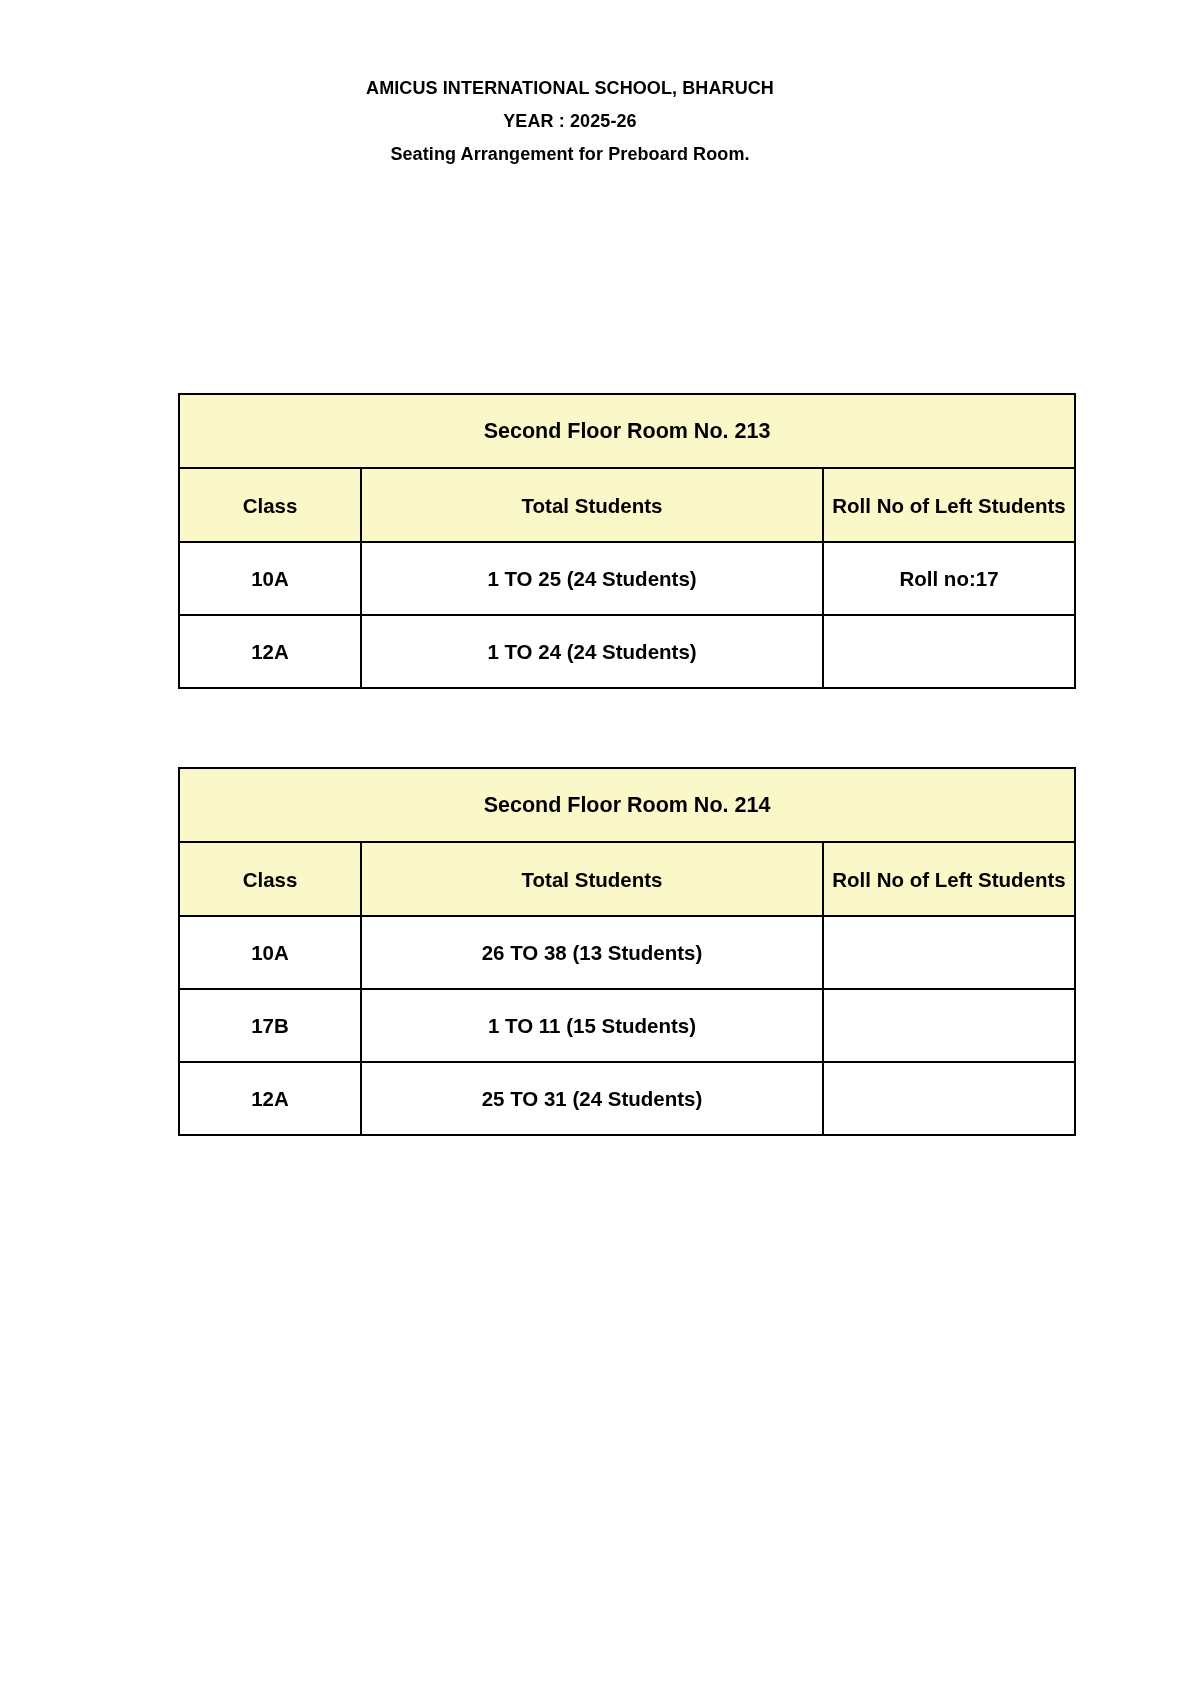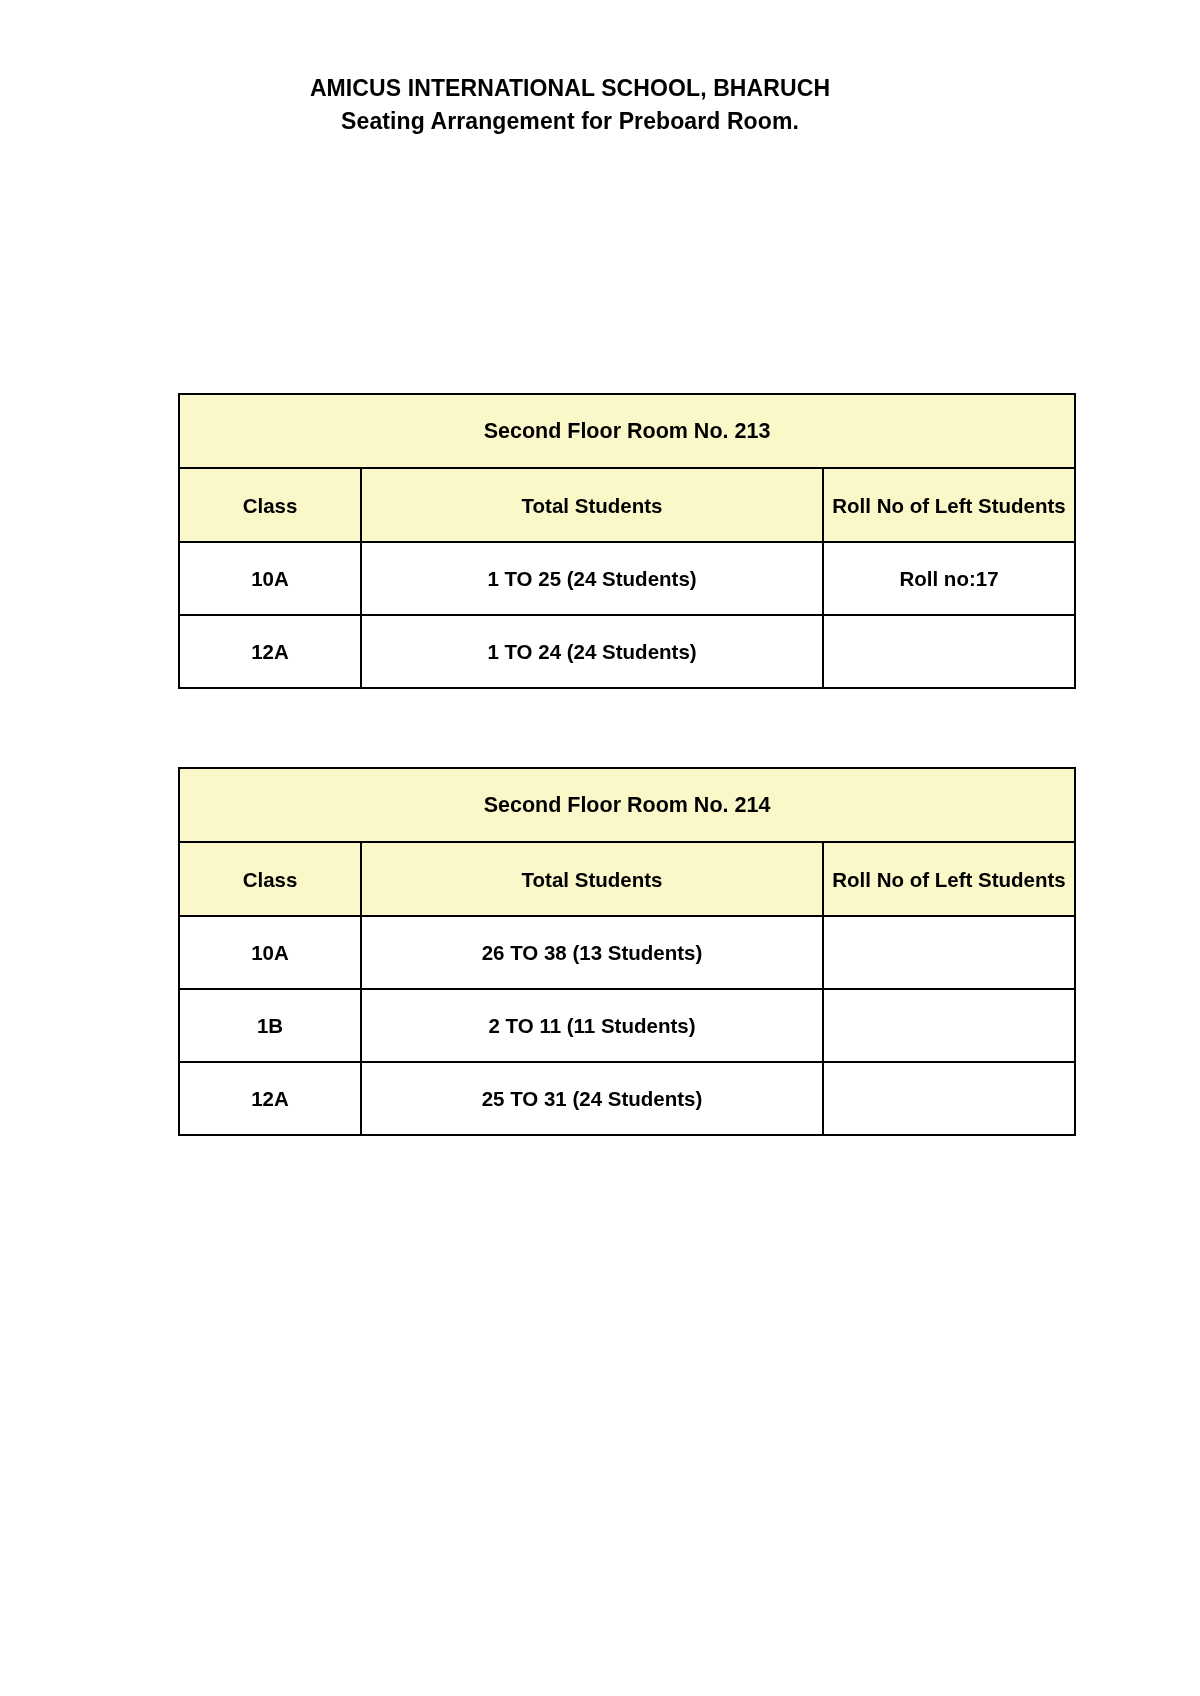--- a/index.html
+++ b/index.html
@@ -27,21 +27,21 @@
   
   .doc-header {
     position: absolute;
     left: 0;
     top: 72px;
     width: 1132px;
     text-align: center;
   }
   .doc-header .line {
     font-weight: bold;
-    font-size: 23px;
+    font-size: 18px;
     line-height: 33px;
     letter-spacing: 0.1px;
     white-space: nowrap;
     margin-left: 8px;
   }
 
   
   .room-table {
     position: absolute;
     left: 178px;
@@ -81,20 +81,21 @@
   #table-213 { top: 393px; }
   #table-214 { top: 767px; }
 </style>
 </head>
 <body>
 
 <div class="page">
 
   <div class="doc-header">
     <div class="line">AMICUS INTERNATIONAL SCHOOL, BHARUCH</div>
+    <div class="line">YEAR : 2025-26</div>
     <div class="line">Seating Arrangement for Preboard Room.</div>
   </div>
 
   <table class="room-table" id="table-213">
     <colgroup>
       <col class="col-class">
       <col class="col-total">
       <col class="col-left">
     </colgroup>
     <tbody>
@@ -133,22 +134,22 @@
         <td class="head-cell">Class</td>
         <td class="head-cell">Total Students</td>
         <td class="head-cell">Roll No of Left Students</td>
       </tr>
       <tr>
         <td class="body-cell">10A</td>
         <td class="body-cell">26 TO 38 (13 Students)</td>
         <td class="body-cell"></td>
       </tr>
       <tr>
-        <td class="body-cell">1B</td>
-        <td class="body-cell">2 TO 11 (11 Students)</td>
+        <td class="body-cell">17B</td>
+        <td class="body-cell">1 TO 11 (15 Students)</td>
         <td class="body-cell"></td>
       </tr>
       <tr>
         <td class="body-cell">12A</td>
         <td class="body-cell">25 TO 31 (24 Students)</td>
         <td class="body-cell"></td>
       </tr>
     </tbody>
   </table>
 

